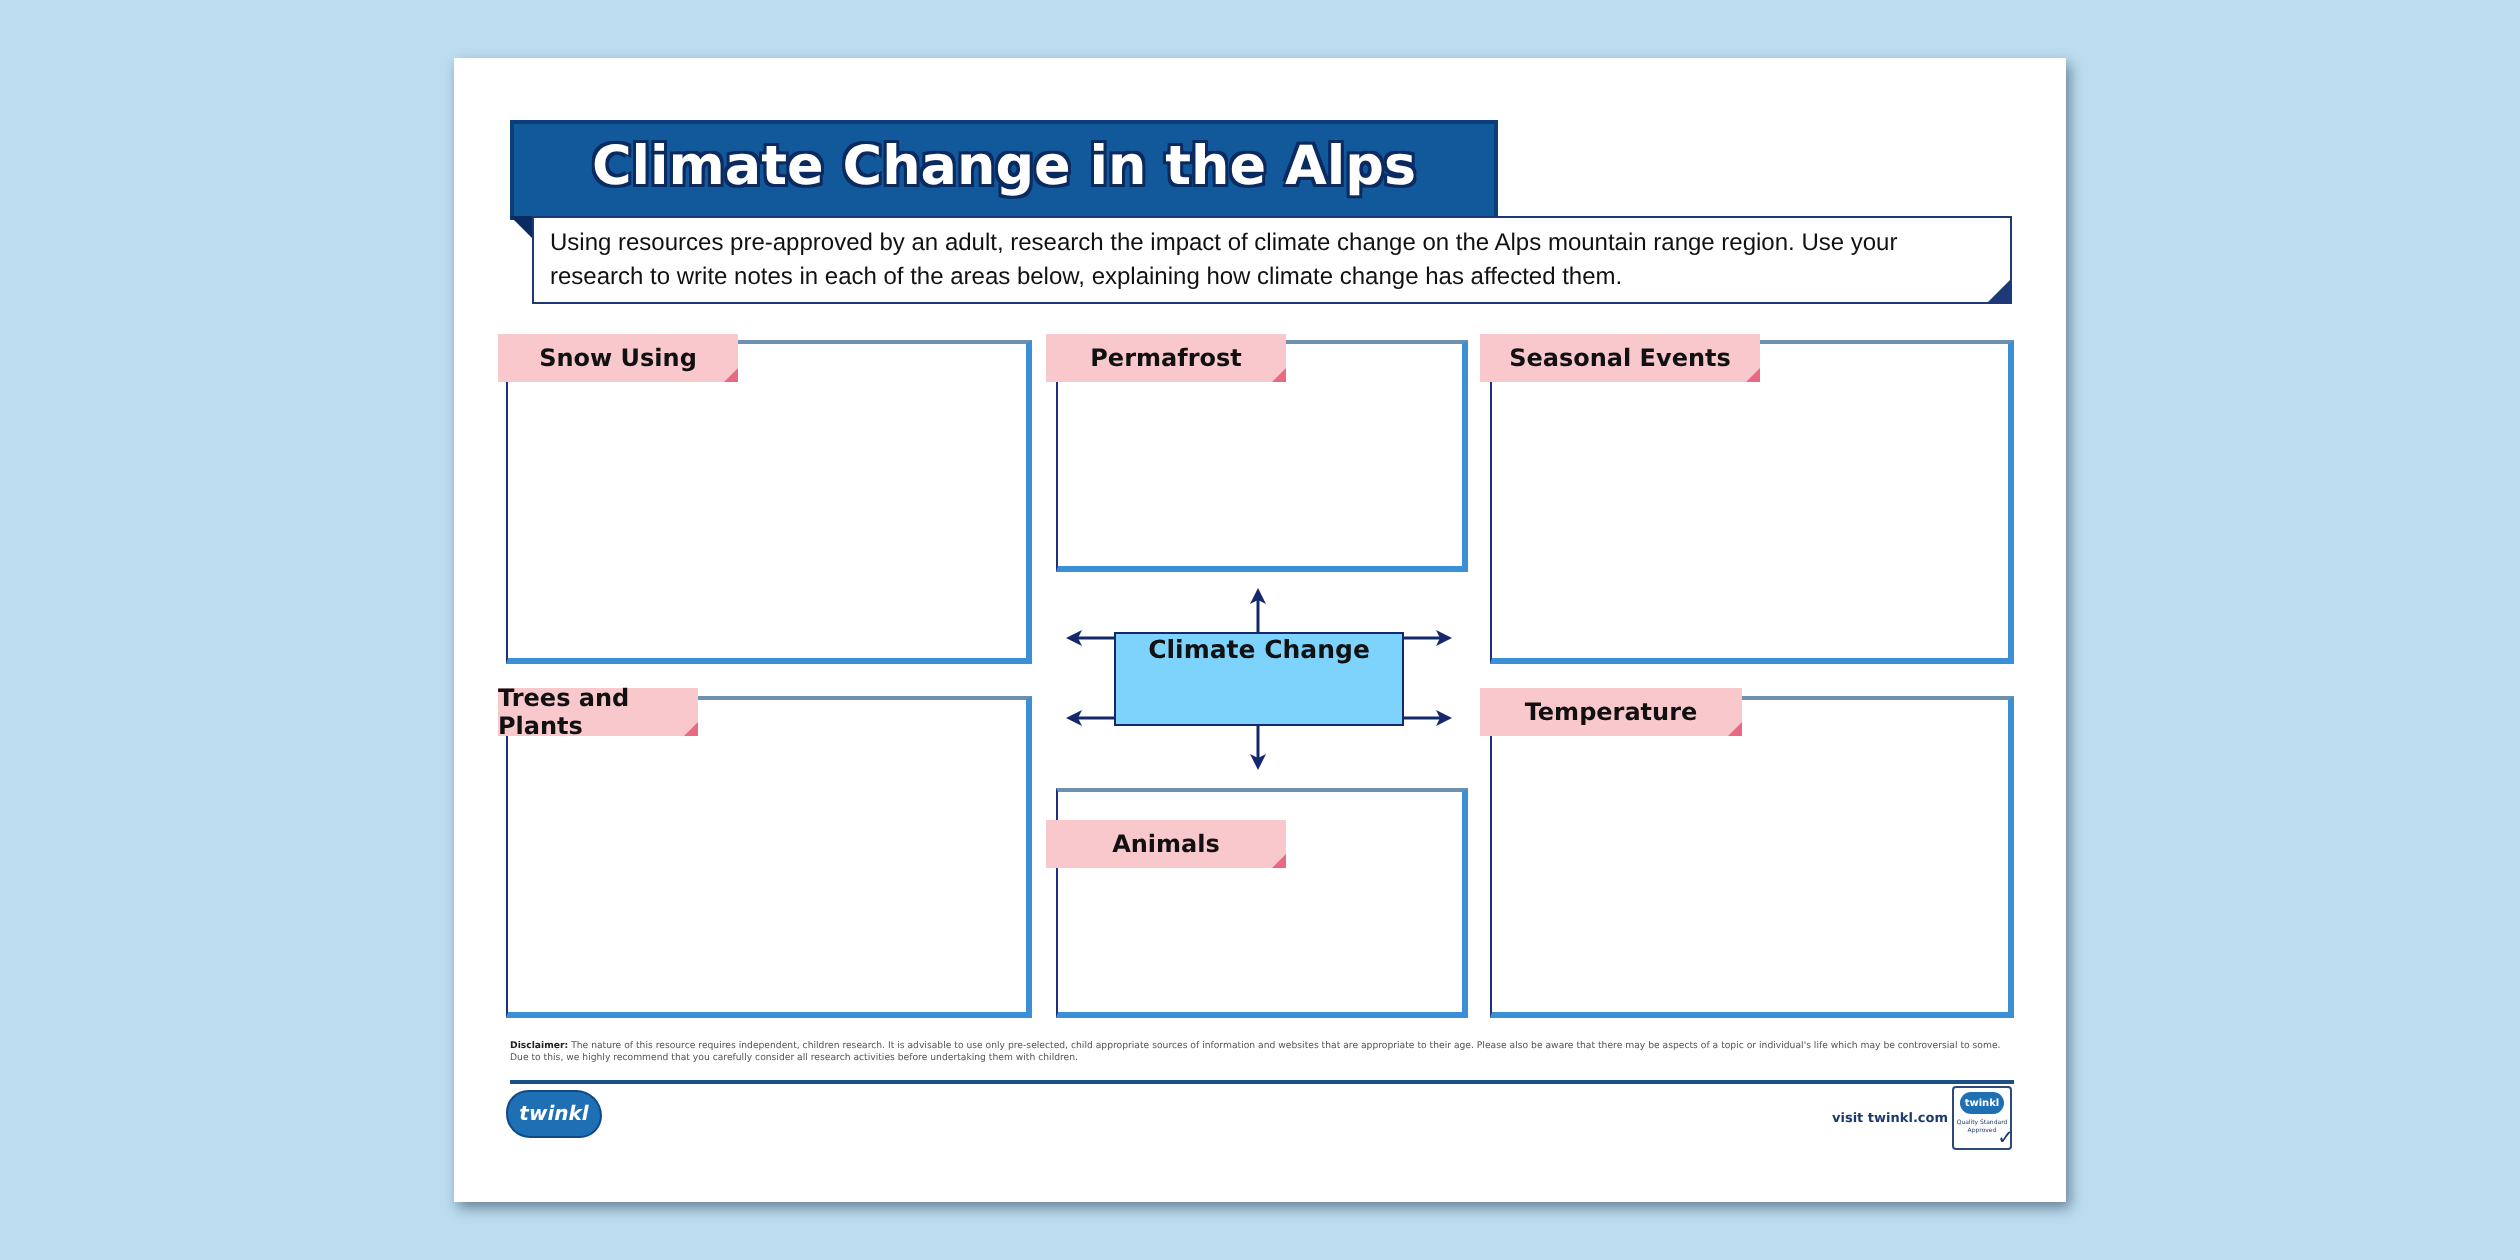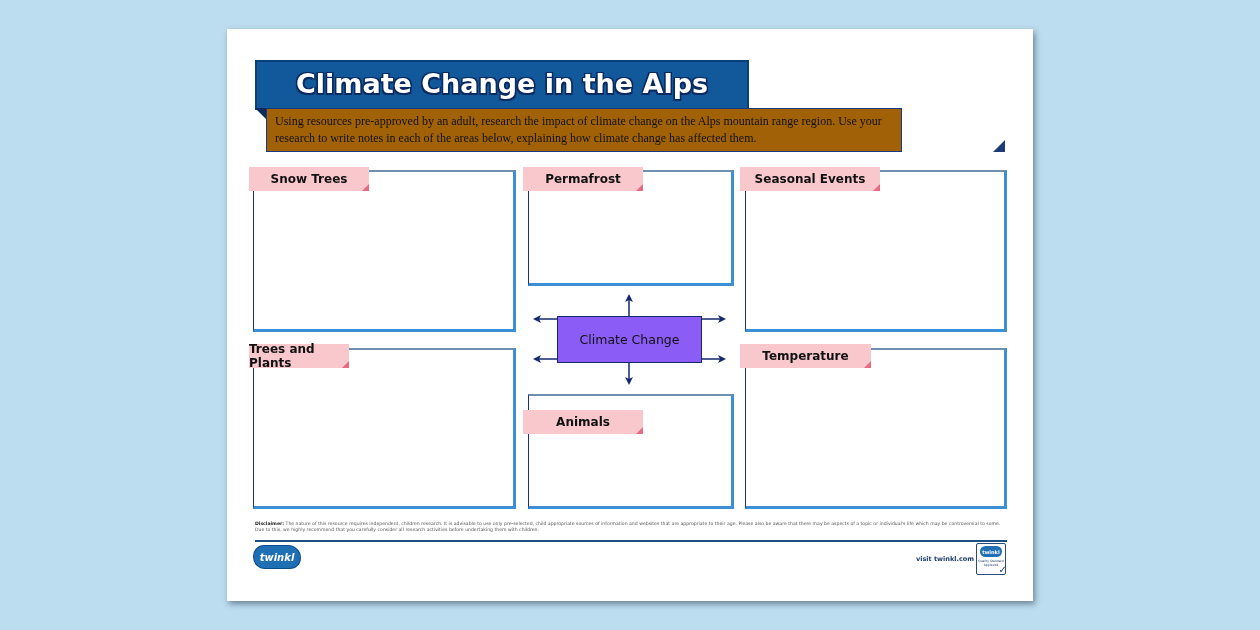--- a/index.html
+++ b/index.html
@@ -21,24 +21,24 @@
     color: #ffffff; font-family: "DejaVu Sans", sans-serif; font-weight: bold;
     font-size: 27px; letter-spacing: 0px; margin-top: -4px;
     text-shadow: -1.5px -1.5px 0 #0b2a60, 1.5px -1.5px 0 #0b2a60, -1.5px 1.5px 0 #0b2a60, 1.5px 1.5px 0 #0b2a60;
   }
   .banner-fold {
     position: absolute; left: 255px; top: 108px; width: 0; height: 0;
     border-top: 12px solid #0b2a60; border-left: 12px solid transparent;
   }
 
   .instructions {
-    position: absolute; left: 266px; top: 108px; width: 636px; height: 44px;
-    background: #a16207; border: 1.5px solid #1c3a78;
+    position: absolute; left: 266px; top: 108px; width: 740px; height: 44px;
+    background: #ffffff; border: 1.5px solid #1c3a78;
     padding: 4px 8px; font-size: 12px; line-height: 17px; color: #111;
-    font-family: Liberation Serif, serif;
+    font-family: Liberation Sans, sans-serif;
   }
   .instr-fold {
     position: absolute; left: 993px; top: 140px; width: 0; height: 0;
     border-bottom: 12px solid #1c3a78; border-left: 12px solid transparent;
   }
 
   .note-box {
     position: absolute; background: #ffffff;
     border-left: 1.5px solid #1f2f80;
     border-top: 2px solid #6e8fae;
@@ -51,23 +51,23 @@
     font-weight: bold; font-size: 12px; color: #111;
     font-family: "DejaVu Sans", sans-serif;
   }
   .label-tab::after {
     content: ""; position: absolute; right: 0; bottom: 0; width: 0; height: 0;
     border-bottom: 7px solid #e86a82; border-left: 7px solid transparent;
   }
 
   .center-box {
     position: absolute; left: 557px; top: 316px; width: 145px; height: 47px;
-    border: 1.5px solid #14286b; background: #8b5cf6;
-    display: flex; align-items: center; justify-content: center;
-    font-weight: normal; font-size: 12.5px; color: #111;
+    border: 1.5px solid #14286b; background: #7dd3fc;
+    display: flex; justify-content: center;
+    font-weight: bold; font-size: 12.5px; color: #111;
   }
   .arrows { position: absolute; left: 0; top: 0; width: 1260px; height: 630px; pointer-events: none; }
 
   .disclaimer {
     position: absolute; left: 255px; top: 521px; width: 752px;
     font-size: 4.6px; line-height: 6px; color: #555;
   }
   .disclaimer b { color: #222; }
   .footer-rule {
     position: absolute; left: 255px; top: 540px; width: 752px; height: 2px; background: #1c4f86;
@@ -105,21 +105,21 @@
 </div>
 <div class="banner-fold"></div>
 
 <div class="instructions">
   <span>Using resources pre-approved by an adult, research the impact of climate change on the Alps mountain range region. Use your research to write notes in each of the areas below, explaining how climate change has affected them.</span>
 </div>
 <div class="instr-fold"></div>
 
 <div class="note-box" style="left:253px; top:170px; width:263px; height:162px;"></div>
 <div class="label-tab" style="left:249px; top:167px; width:120px;">
-  <span>Snow Trees</span>
+  <span>Snow Using</span>
 </div>
 
 <div class="note-box" style="left:528px; top:170px; width:206px; height:116px;"></div>
 <div class="label-tab" style="left:523px; top:167px; width:120px;">
   <span>Permafrost</span>
 </div>
 
 <div class="note-box" style="left:745px; top:170px; width:262px; height:162px;"></div>
 <div class="label-tab" style="left:740px; top:167px; width:140px;align-items:center;">
   <span>Seasonal Events</span>

